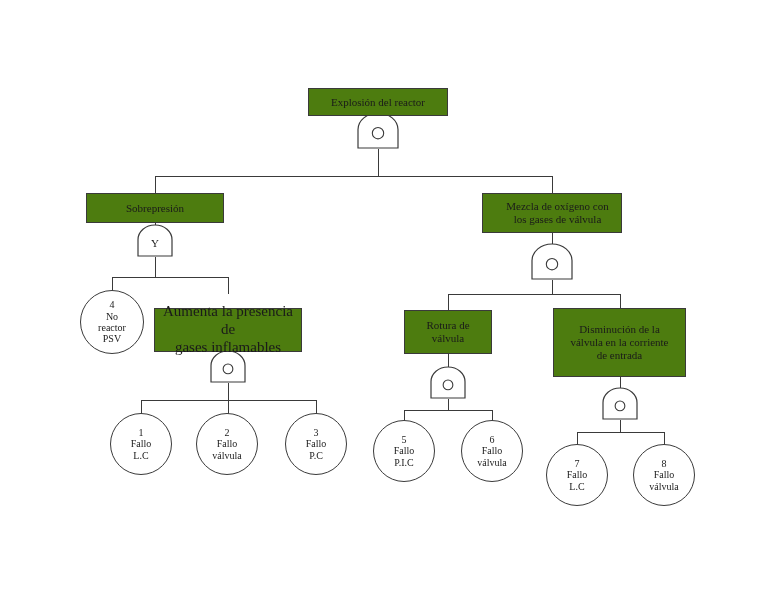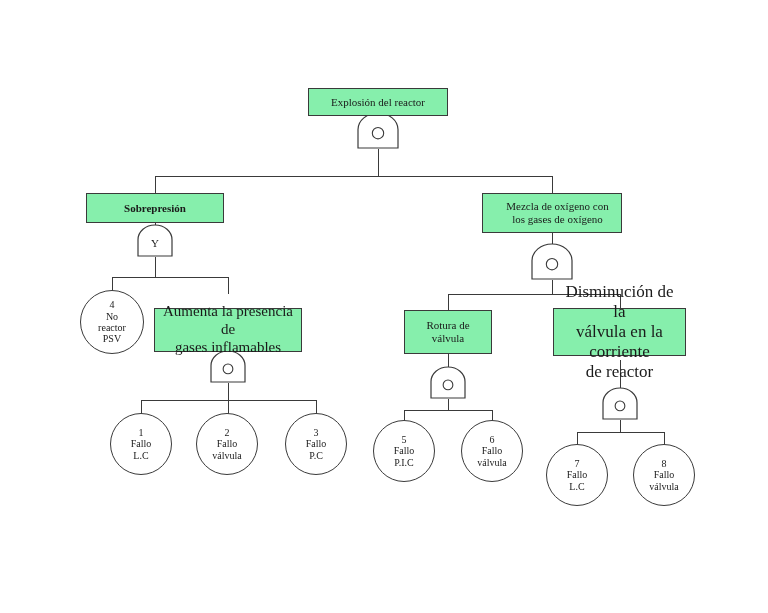--- a/index.html
+++ b/index.html
@@ -21,21 +21,21 @@
     left: 0;
     top: 0;
     width: 768px;
     height: 613px;
     pointer-events: none;
   }
   .node-box {
     position: absolute;
     box-sizing: border-box;
     border: 1px solid #3a3a3a;
-    background: #86efac;
+    background: #4d7c0f;
     display: flex;
     align-items: center;
     justify-content: center;
     text-align: center;
     line-height: 1.18;
     color: #1a1a1a;
     padding: 2px 4px;
   }
   .node-circle {
     position: absolute;
@@ -146,54 +146,54 @@
           <circle cx="18" cy="17.92" r="4.86" fill="#ffffff" stroke="#3a3a3a" stroke-width="1.1"></circle>
         </svg>
       </div>
     </div>
   <div id="node-layer">
       <div class="node-box" style="left: 308px; top: 88px; width: 140px; height: 28px; font-size: 11px;">
         <div>
           <div>Explosión del reactor</div>
         </div>
       </div>
-      <div class="node-box" style="left: 86px; top: 193px; width: 138px; height: 30px; font-size: 11px; font-weight: bold;">
+      <div class="node-box" style="left: 86px; top: 193px; width: 138px; height: 30px; font-size: 11px;">
         <div>
           <div>Sobrepresión</div>
         </div>
       </div>
       <div class="node-box" style="left: 482px; top: 193px; width: 140px; height: 40px; font-size: 11px; padding-left: 15px;">
         <div>
           <div>Mezcla de oxígeno con</div>
-          <div>los gases de oxígeno</div>
+          <div>los gases de válvula</div>
         </div>
       </div>
       <div class="node-circle" style="left: 80px; top: 290px; width: 64px; height: 64px; font-size: 10px;">
         <span>4</span>
         <span>No</span>
         <span>reactor</span>
         <span>PSV</span>
       </div>
       <div class="node-box" style="left: 154px; top: 308px; width: 148px; height: 44px; font-size: 15px;">
         <div>
           <div>Aumenta la presencia de</div>
           <div>gases inflamables</div>
         </div>
       </div>
       <div class="node-box" style="left: 404px; top: 310px; width: 88px; height: 44px; font-size: 11px;">
         <div>
           <div>Rotura de</div>
           <div>válvula</div>
         </div>
       </div>
-      <div class="node-box" style="left: 553px; top: 308px; width: 133px; height: 48px; font-size: 17px;">
+      <div class="node-box" style="left: 553px; top: 308px; width: 133px; height: 69px; font-size: 11px;">
         <div>
           <div>Disminución de la</div>
           <div>válvula en la corriente</div>
-          <div>de reactor</div>
+          <div>de entrada</div>
         </div>
       </div>
       <div class="node-circle" style="left: 110px; top: 413px; width: 62px; height: 62px; font-size: 10px;">
         <span>1</span>
         <span>Fallo</span>
         <span>L.C</span>
       </div>
       <div class="node-circle" style="left: 196px; top: 413px; width: 62px; height: 62px; font-size: 10px;">
         <span>2</span>
         <span>Fallo</span>

